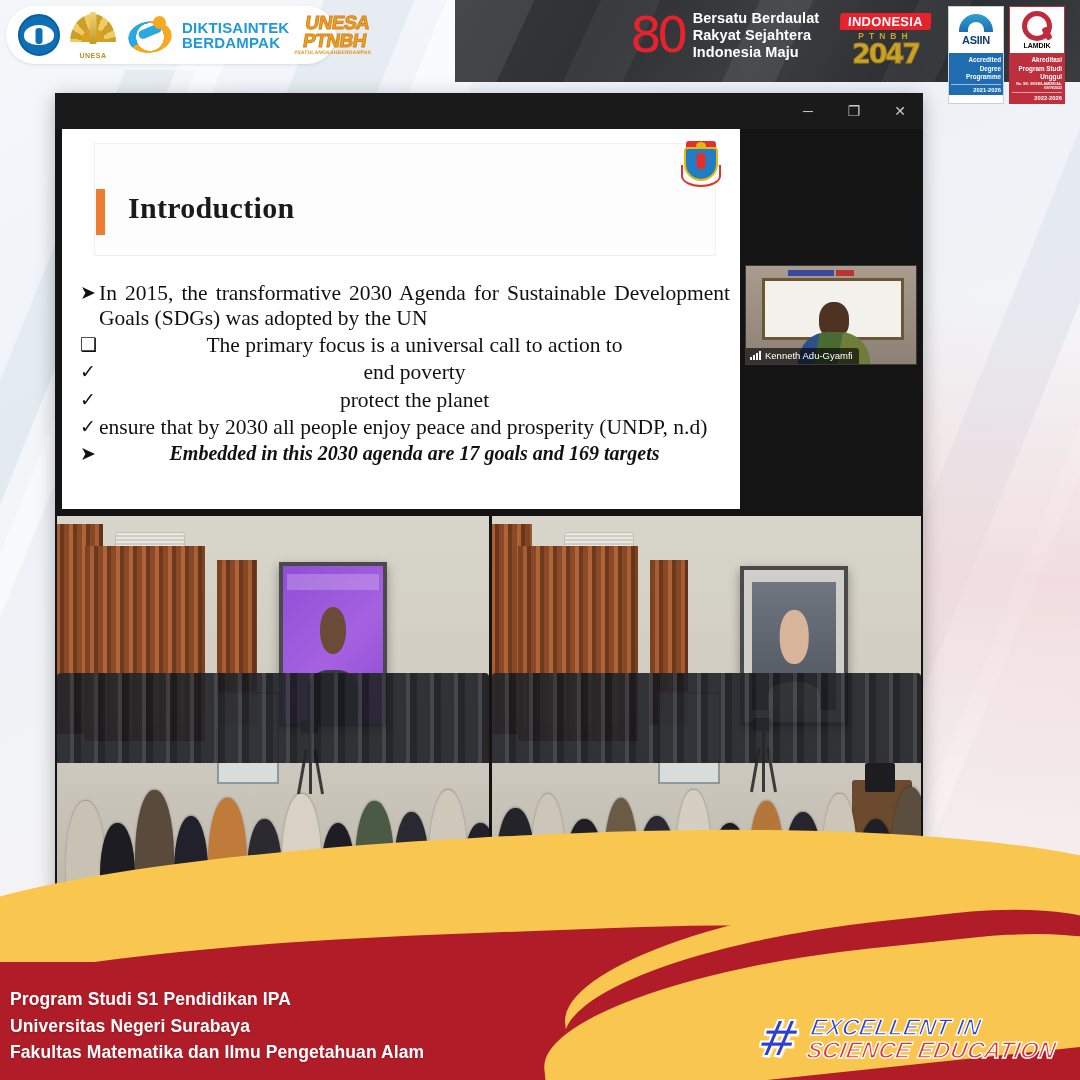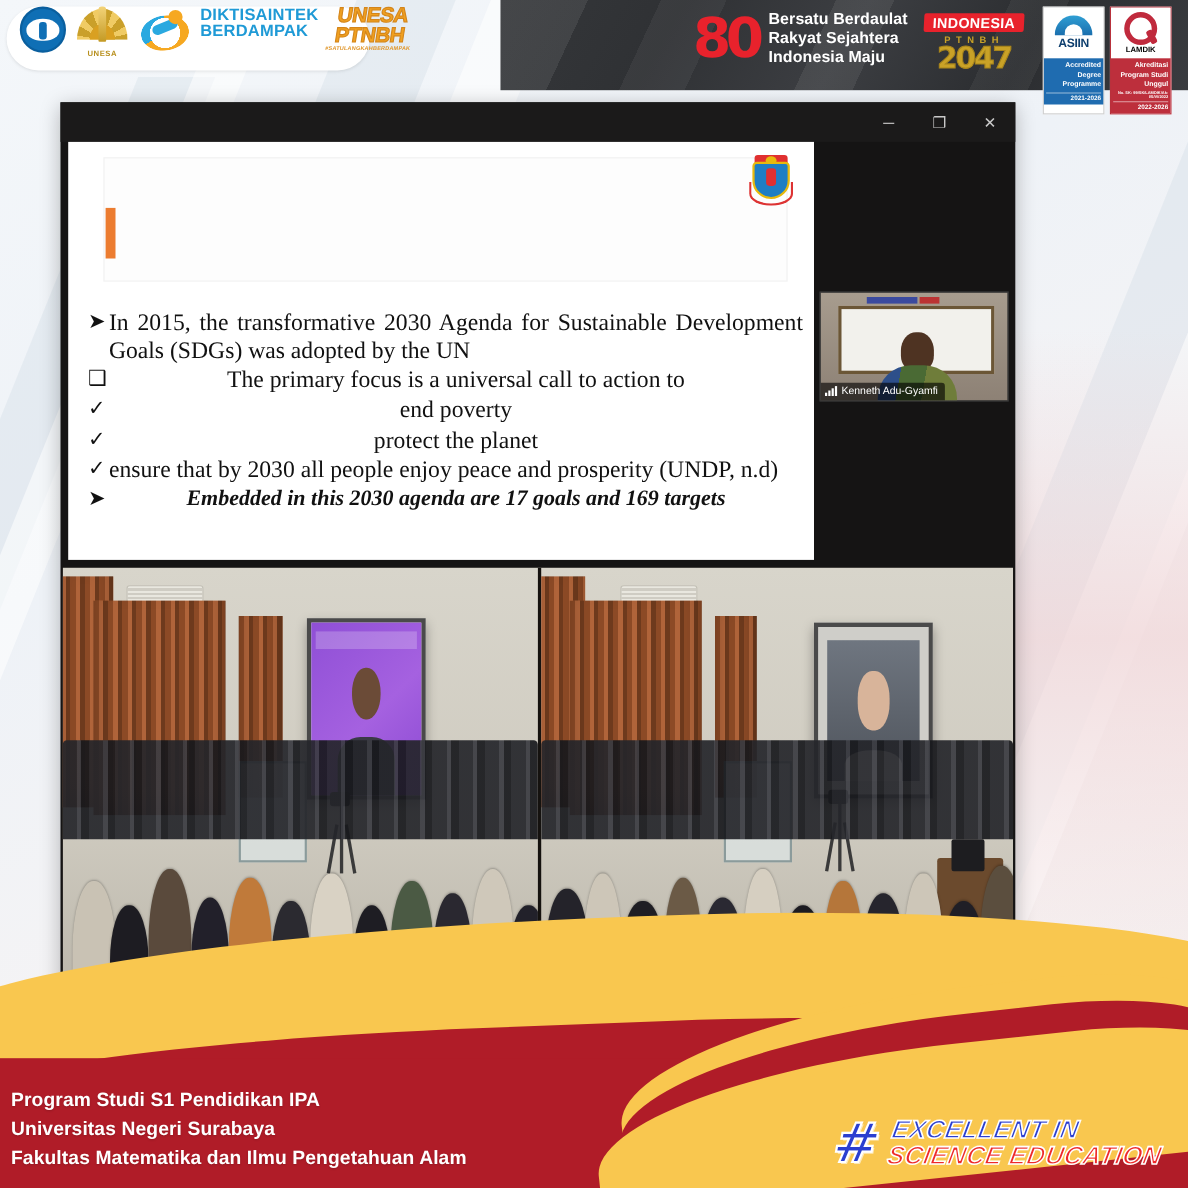--- a/index.html
+++ b/index.html
@@ -42,21 +42,21 @@
     content:""; position:absolute; inset:0;
     background:
       linear-gradient(115deg, rgba(255,255,255,.08) 0 12%, transparent 12% 22%,
                       rgba(255,255,255,.05) 22% 31%, transparent 31% 46%,
                       rgba(255,255,255,.07) 46% 54%, transparent 54% 70%,
                       rgba(255,255,255,.05) 70% 78%, transparent 78%);
   }
   .hdr-pill {
     position:absolute; left:6px; top:6px; width:330px; height:58px;
     background:#ffffff; border-radius:29px;
-    display:flex; gap:8px; padding:0 12px;
+    display:flex; align-items:center; gap:8px; padding:0 12px;
     box-shadow:0 1px 3px rgba(0,0,0,.10);
     z-index:3;
   }
   .logo-tutwuri {
     width:42px; height:42px; border-radius:50%;
     background:#0f6fb5; position:relative; flex:0 0 auto;
     border:2px solid #0a5f9e;
   }
   .logo-tutwuri::before{
     content:""; position:absolute; left:50%; top:50%;
@@ -119,21 +119,21 @@
     transform: skewX(-9deg);
   }
   .unesa-ptnbh .u1,.unesa-ptnbh .u2{
     font-size:19px; font-weight:bold; color:#f0a020;
     -webkit-text-stroke:1px #d4851a; letter-spacing:-.5px;
   }
   .unesa-ptnbh .u3{ font-size:5px; font-weight:bold; color:#e0962a; letter-spacing:.2px;}
 
   
   .logo80 { position:absolute; left:630px; top:10px; display:flex; align-items:center; gap:9px; z-index:4;}
-  .logo80 .num{ font-size:50px; font-weight:bold; color:#e8222c; line-height:.85; letter-spacing:-5px;
+  .logo80 .num{ font-size:50px; font-weight:normal; color:#e8222c; line-height:.85; letter-spacing:-5px;
                 font-family:"DejaVu Sans", sans-serif; }
   .logo80 .cap{ color:#ffffff; font-size:14.5px; font-weight:bold; line-height:1.16; letter-spacing:.1px;}
 
   
   .emas{ position:absolute; left:833px; top:12px; width:105px; height:58px; z-index:4; text-align:center;}
   .emas .ribbon{
     display:inline-block; background:#e8222c; color:#fff; font-size:13px; font-weight:bold;
     padding:1px 8px; letter-spacing:.3px; border-radius:2px; transform:skewX(-3deg);
   }
   .emas .emas-w{ color:#c9a227; font-size:8.5px; font-weight:bold; letter-spacing:5px; margin-top:1px;}
@@ -462,20 +462,21 @@
 
     <div id="titlebar">
       <div class="winbtn">─</div>
       <div class="winbtn">❐</div>
       <div class="winbtn close">✕</div>
     </div>
 
     <div id="slide">
       <div class="slide-titlebox"></div>
       <div class="slide-accent"></div>
+      <div class="slide-title">Introduction</div>
 
       <div class="slide-crest">
         <div class="crest-bird"></div>
         <div class="crest-shield"></div>
         <div class="crest-ring"></div>
       </div>
 
       <div class="slide-body">
         <div class="sb-line">
           <span class="sb-mark">➤</span>

